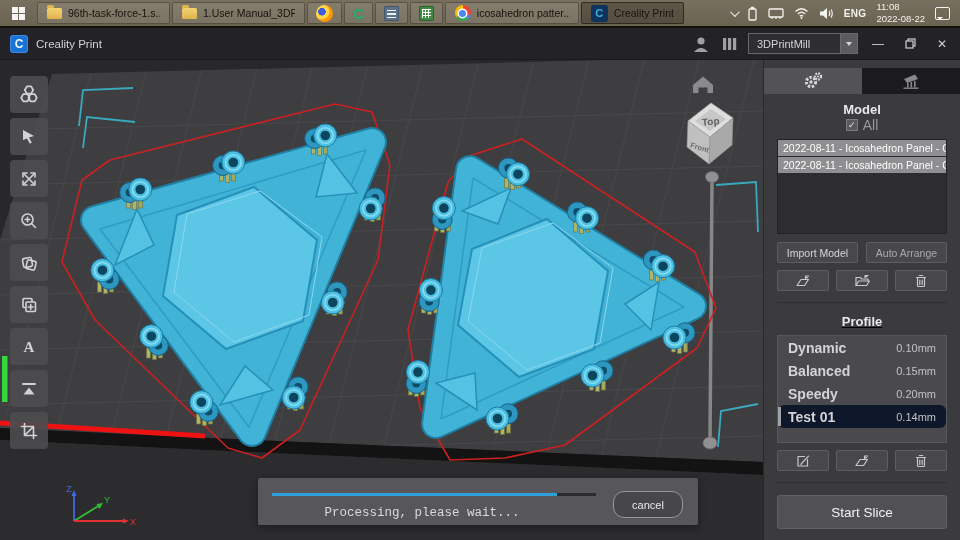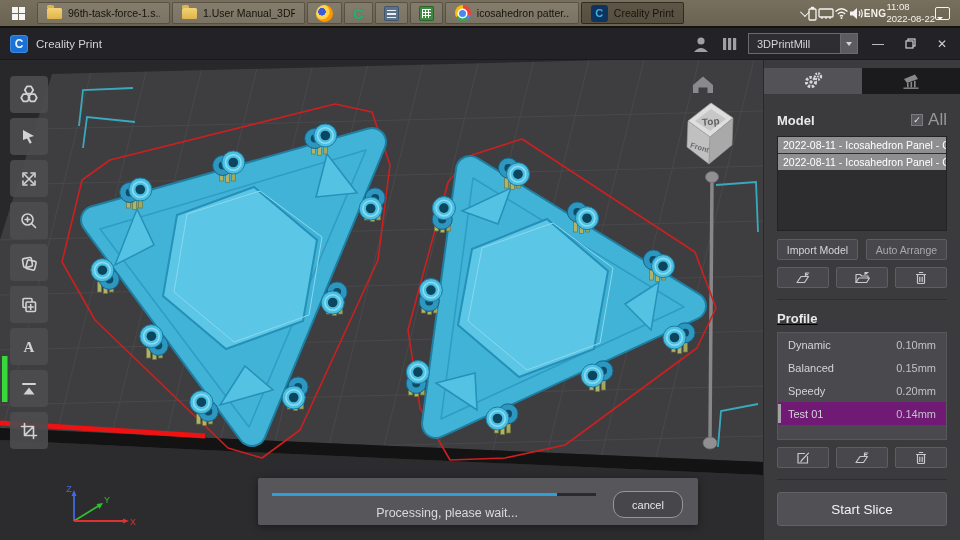--- a/index.html
+++ b/index.html
@@ -21,21 +21,21 @@
   .cgreen-ic { font-size:15px; font-weight:bold; color:#2fae72; text-shadow:0 0 1px #1c7a4e; }
   .wpsdoc-ic { width:15px; height:15px; border-radius:2px; background:#5b7289; box-shadow:inset 0 0 0 1px #42566b; position:relative; flex:none; }
   .wpsdoc-ic::before { content:""; position:absolute; left:3px; top:4px; width:9px; height:8px; background:repeating-linear-gradient(#e8eef4 0 1.5px, transparent 1.5px 3.5px); }
   .wpssheet-ic { width:15px; height:15px; border-radius:2px; background:#3f8a40; box-shadow:inset 0 0 0 1px #2c632d; position:relative; flex:none; }
   .wpssheet-ic::before { content:""; position:absolute; left:3px; top:3px; width:9px; height:9px; background:
       linear-gradient(#fff 1px, transparent 1px) 0 0/100% 3px,
       linear-gradient(90deg,#fff 1px, transparent 1px) 0 0/3px 100%; }
   .chrome-ic { position:relative; width:16px; height:16px; border-radius:50%; background:conic-gradient(#ea4335 0 30%, #4285f4 30% 38%, #34a853 38% 66%, #fbbc05 66% 100%); flex:none; }
   .chrome-ic::after { content:""; position:absolute; left:4.5px; top:4.5px; width:7px; height:7px; border-radius:50%; background:#4f86ec; box-shadow:0 0 0 1.5px #fff; }
   .creality-ic { width:17px; height:17px; border-radius:3px; background:#10335e; color:#34b4e4; font-weight:bold; font-size:11px; display:flex; align-items:center; justify-content:center; flex:none; }
-  .tb-tray { margin-left:auto; display:flex; align-items:center; gap:0; padding:0 10px; color:#f4f3ef; }
+  .tb-tray { margin-left:auto; display:flex; align-items:center; gap:10px; padding:0 10px; color:#f4f3ef; }
   .chev { width:7px; height:7px; border-right:1.6px solid #f4f3ef; border-bottom:1.6px solid #f4f3ef; transform:rotate(45deg) translateY(-2px); }
   .tray-svg { display:block; }
   .tray-lang { font-size:10px; font-weight:bold; letter-spacing:.3px; }
   .tray-clock { font-size:9.5px; line-height:1.25; text-align:left; }
   .tray-note { width:15px; height:13px; border:1.4px solid #f4f3ef; border-radius:2px; position:relative; }
   .tray-note::after { content:""; position:absolute; left:1px; bottom:-4px; border:3px solid transparent; border-top-color:#f4f3ef; }
 
   
   .menubar { position:absolute; left:0; top:28px; width:960px; height:32px; background:#232327; display:flex; align-items:center; border-bottom:1px solid #1a1a1d; }
   .app-logo { width:18px; height:18px; margin-left:10px; border-radius:4px; background:#1a73d4; color:#eaf4ff; font-weight:bold; font-size:12px; display:flex; align-items:center; justify-content:center; box-shadow:0 0 0 1px #3c8ae0 inset; }
@@ -55,48 +55,48 @@
 
   
   .ltoolbar { position:absolute; left:10px; top:16px; display:flex; flex-direction:column; gap:5px; }
   .tool-btn { width:38px; height:37px; background:rgba(76,76,79,0.92); border-radius:4px; display:flex; align-items:center; justify-content:center; }
   .tool-btn svg { stroke:#d2d2d4; fill:none; stroke-width:1.6; stroke-linecap:round; stroke-linejoin:round; }
 
   
   .prog { position:absolute; left:258px; top:418px; width:440px; height:47px; background:rgba(88,88,93,0.97); border-radius:2px; box-shadow:0 2px 8px rgba(0,0,0,.4); }
   .prog-track { position:absolute; left:14px; top:15px; width:324px; height:3px; background:#2b2b2e; }
   .prog-fill { height:100%; background:#2e9fd9; }
-  .prog-msg { position:absolute; left:27px; top:28px; width:324px; text-align:center; font-size:12.5px; color:#d9dadd; }
+  .prog-msg { position:absolute; left:2px; top:28px; width:324px; text-align:center; font-size:12.5px; color:#d9dadd;font-family:Liberation Mono, monospace; }
   .cancel-btn { position:absolute; right:15px; top:13px; width:70px; height:27px; background:#46464b; border:1px solid #97979a; border-radius:11px; color:#e8e8ea; font-size:11px; display:flex; align-items:center; justify-content:center; }
 
   
   .ptabs { display:flex; height:26px; margin-top:8px; }
   .ptab { flex:1; display:flex; align-items:center; justify-content:center; }
   .ptab.active { background:#535357; }
   .ptab.inactive { background:#1b1b1d; }
   .psec { padding:0 13px; }
-  .sec-head { display:flex; align-items:center; justify-content:space-between; margin:16px 0 6px; }
+  .sec-head { display:flex; align-items:center; margin:8px 0 6px;flex-direction:column; }
   .sec-title { font-size:13px; font-weight:bold; color:#e9e9eb; }
   .all-wrap { display:flex; align-items:center; gap:5px; }
   .all-box { width:12px; height:12px; background:#5a5a5e; border:1px solid #7b7b7e; color:#e4e4e6; font-size:9px; line-height:10px; text-align:center; }
-  .all-label { font-size:17px; color:#97979a; }
+  .all-label { font-size:14px; color:#97979a; }
   .model-list { height:95px; background:#2d2d30; border:1px solid #232326; overflow:hidden; }
   .model-row { height:16px; margin-bottom:1px; background:#8f8f92; color:#ffffff; font-size:10.5px; line-height:16px; padding:0 5px; white-space:nowrap; overflow:hidden; }
   .btn-row { display:flex; gap:8px; margin-top:8px; }
   .pbtn { flex:1; height:21px; background:#48484c; border:1px solid #5e5e62; border-radius:2px; font-size:10.5px; color:#d6d6d8; display:flex; align-items:center; justify-content:center; white-space:nowrap; }
   .pbtn.dim { color:#a9a9ac; }
   .icon-row { display:flex; gap:7px; margin-top:7px; }
   .ibtn { flex:1; height:21px; background:#48484c; border:1px solid #5e5e62; border-radius:2px; display:flex; align-items:center; justify-content:center; }
   .ibtn svg { stroke:#c9c9cb; fill:none; stroke-width:1.2; stroke-linecap:round; stroke-linejoin:round; }
   .divider { height:1px; background:#2e2e31; margin:11px 0; }
   .profile-list { background:#4a4a4e; border:1px solid #58585c; padding-bottom:14px; }
   .prow { position:relative; height:23px; display:flex; align-items:center; justify-content:space-between; padding:0 10px; }
-  .prow .nm { font-size:11px; color:#d4d4d6; }
+  .prow .nm { font-size:14px; color:#d4d4d6;font-weight:bold; }
   .prow .vl { font-size:11px; color:#c2c2c4; }
-  .prow.sel { background:#701a75; }
+  .prow.sel { background:#0f172a;border-radius:6px; }
   .prow.sel::before { content:""; position:absolute; left:0; top:2px; bottom:2px; width:3px; background:#a3a3a6; }
   .start-btn { margin:12px 13px 0; height:34px; background:#505055; border:1px solid #616166; border-radius:3px; color:#f3f3f5; font-size:13.5px; display:flex; align-items:center; justify-content:center; }
 </style>
 </head>
 <body>
 
 <div class="app">
 
   <div class="taskbar">
     <div class="tb-start">

